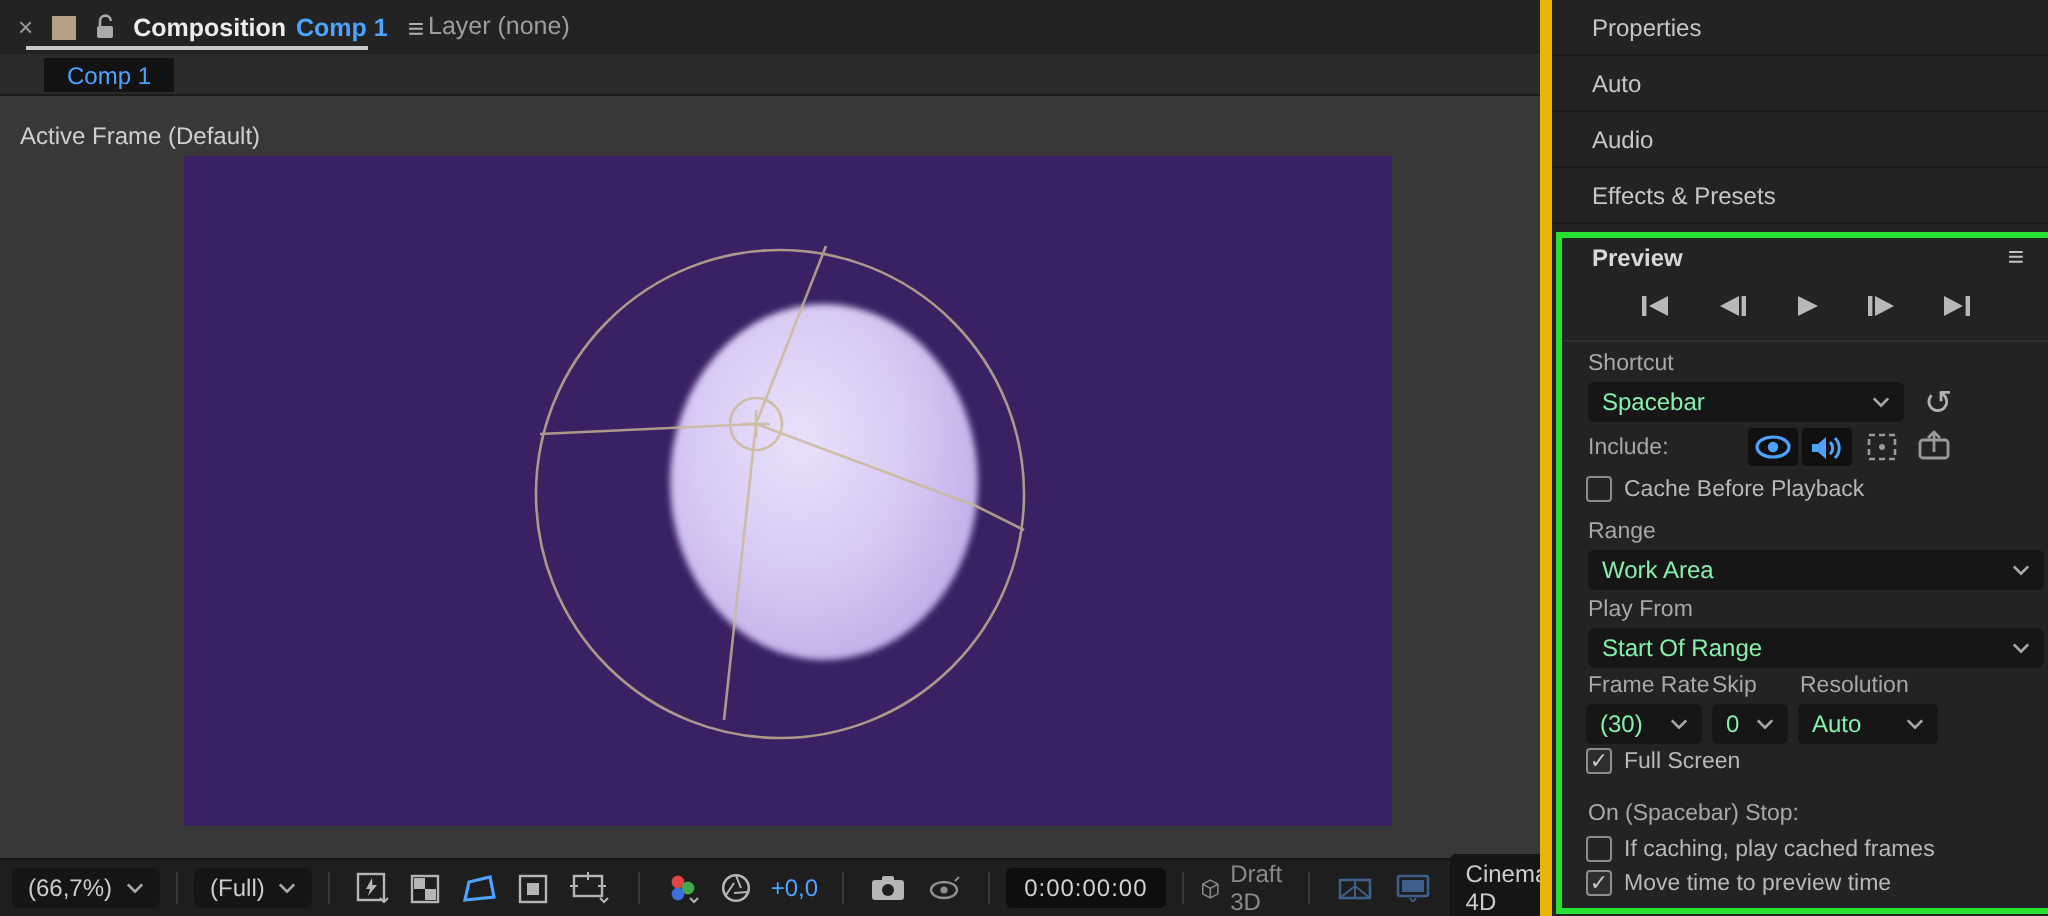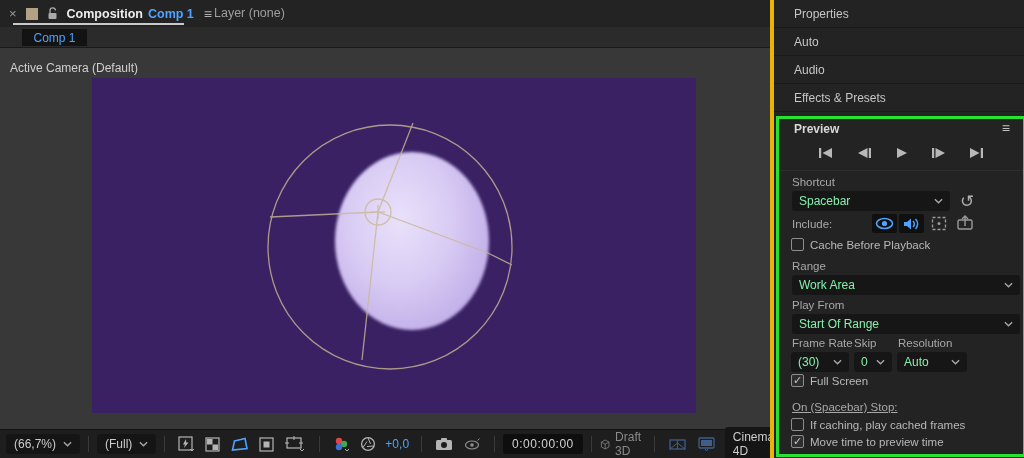--- a/index.html
+++ b/index.html
@@ -37,21 +37,21 @@
   .tb-drop { display:flex; align-items:center; gap:7px; background:#151515; border-radius:3px;
              padding:3px 8px; color:#cccccc; }
   .tb-sep { width:1px; height:16px; background:#3a3a3a; margin:0 8px; flex:none; }
   .tb-ico { display:flex; align-items:center; justify-content:center; padding:0 5px; flex:none; }
   .tb-text-blue { color:#4da3ff; padding:0 4px; }
   .tb-timecode { background:#0e0e0e; border-radius:3px; padding:3px 9px; color:#d2d2d2; letter-spacing:.5px; }
   .tb-draft { display:flex; align-items:center; gap:5px; color:#8a8a8a; }
   .tb-activ { color:#cfcfcf; white-space:nowrap; }
   
   .right { position:absolute; left:770px; top:0; width:254px; height:458px; background:#232323;
-           border-left:4px solid #eab308; }
+           border-left:6px solid #eab308; }
   .rp-header { height:28px; border-bottom:1px solid #191919; display:flex; align-items:center;
                padding-left:20px; color:#c6c6c6; font-size:12px; background:#232323; }
   .preview { position:absolute; left:0; top:114px; width:254px; height:344px; background:#232323; }
   .pv-title { position:absolute; left:20px; top:8px; color:#d8d8d8; font-weight:bold; font-size:12px; }
   .pv-menu { position:absolute; right:18px; top:6px; color:#c0c0c0; font-size:14px; }
   .transport { position:absolute; left:40px; top:31px; width:174px; display:flex; justify-content:space-between; }
   .tr-btn { width:24px; height:16px; display:flex; align-items:center; justify-content:center; }
   .pv-div { position:absolute; left:4px; top:56px; width:246px; height:1px; background:#2e2e2e; }
   .pv-label { position:absolute; color:#a8a8a8; font-size:11.5px; }
   .dropdown { position:absolute; background:#161616; border-radius:3px; height:20px; display:flex;
@@ -90,21 +90,21 @@
       <span class="tab-menu">≡</span>
       <span class="tab-underline"></span>
       <span class="tab-layer">Layer (none)</span>
     </div>
 
     <div class="subtabrow">
       <span class="subtab">Comp 1</span>
     </div>
 
     <div class="pasteboard">
-      <span class="view-label">Active Camera (Default)</span>
+      <span class="view-label">Active Frame (Default)</span>
 
       <div class="canvas">
         <div class="sphere"></div>
         <svg class="wire" width="604" height="335" viewBox="0 0 604 335">
           <g fill="none" stroke="#c9b894" stroke-width="1.3" opacity="0.8">
             <circle cx="298" cy="169" r="122"></circle>
             <polyline points="321,45 286,134 270,282"></polyline>
             <polyline points="178,139 286,134 396,175 420,187"></polyline>
             <circle cx="286" cy="134" r="13"></circle>
             <line x1="279" y1="134" x2="293" y2="134"></line>
@@ -364,21 +364,21 @@
         <svg class="chev" width="9" height="6" viewBox="0 0 10 6">
             <polyline points="1,1 5,5 9,1" fill="none" stroke="#a8a8a8" stroke-width="1.5"></polyline>
           </svg>
       </div>
 
       <div class="cb-row" style="left:17px; top:260px;">
         <span class="cb on">✓</span>
         <span class="cb-label">Full Screen</span>
       </div>
 
-      <span class="pv-label" style="left:18px; top:287px;text-decoration:underline;">On (Spacebar) Stop:</span>
+      <span class="pv-label" style="left:18px; top:287px;">On (Spacebar) Stop:</span>
 
       <div class="cb-row" style="left:17px; top:304px;">
         <span class="cb">✓</span>
         <span class="cb-label">If caching, play cached frames</span>
       </div>
       <div class="cb-row" style="left:17px; top:321px;">
         <span class="cb on">✓</span>
         <span class="cb-label">Move time to preview time</span>
       </div>
 

